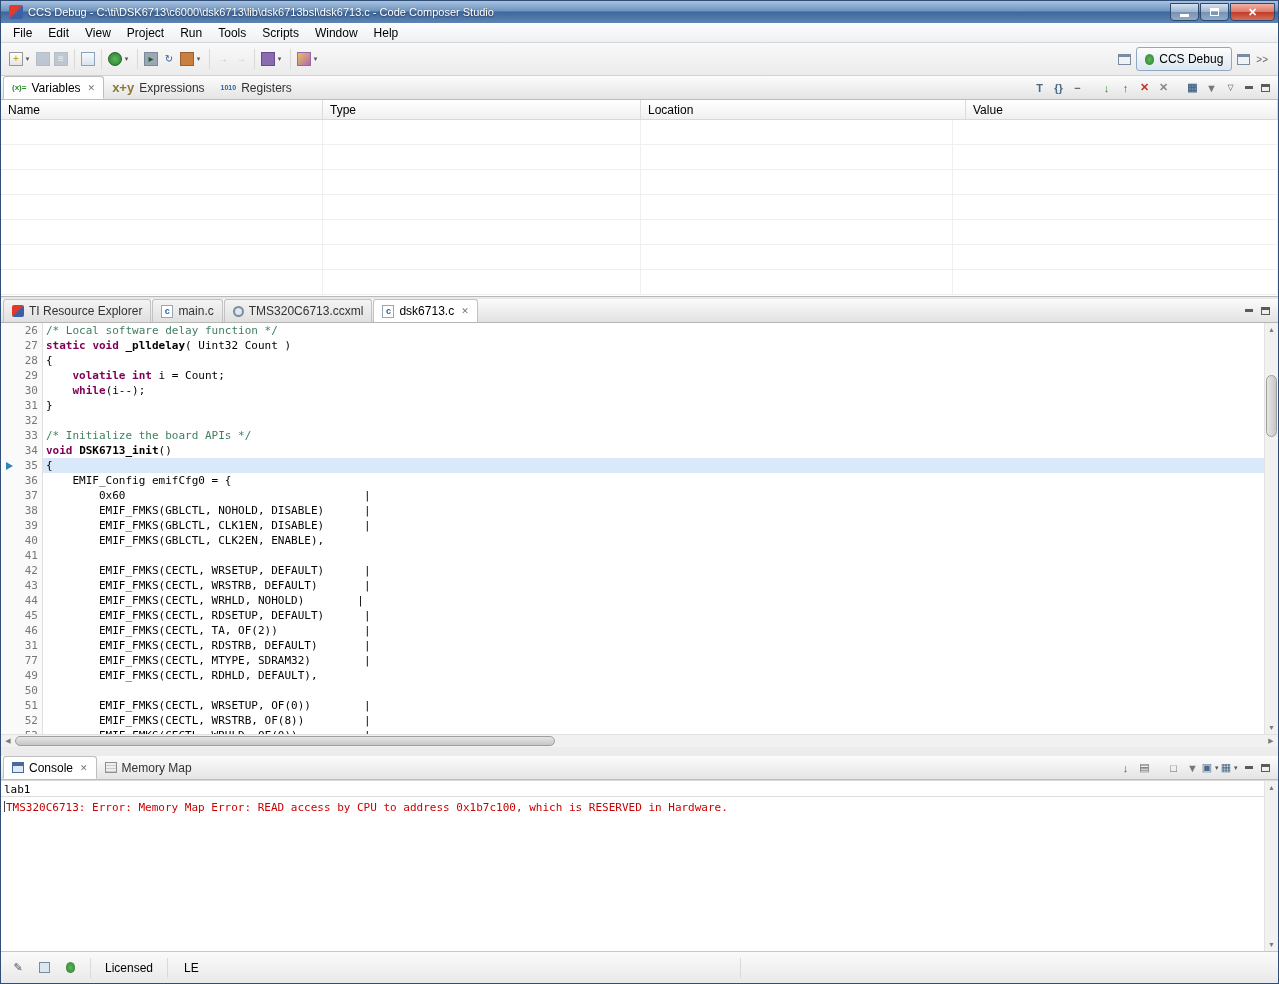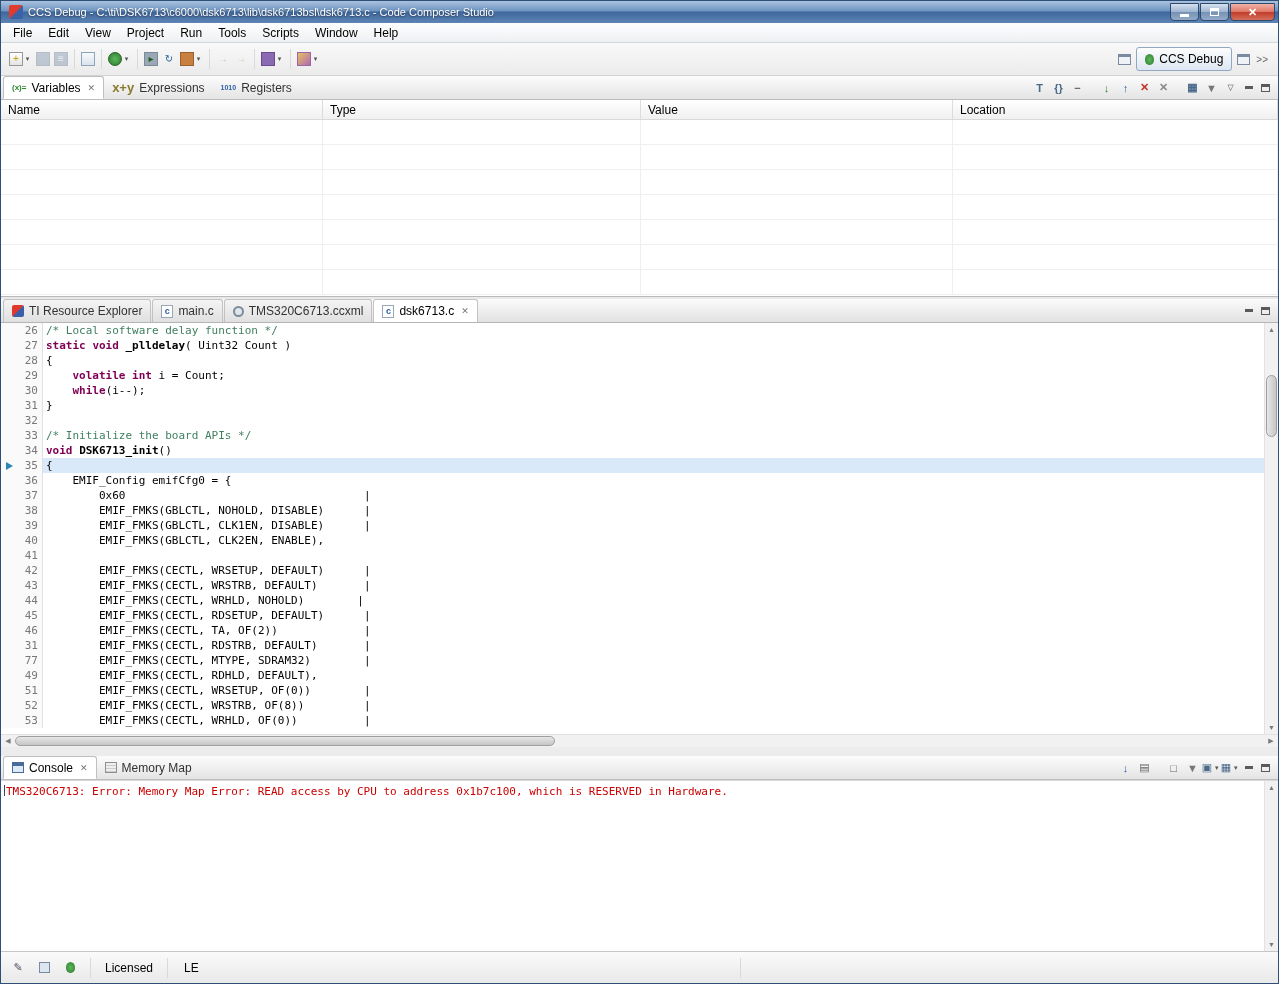--- a/index.html
+++ b/index.html
@@ -258,22 +258,22 @@
             <div class="mm-min-g"></div>
           </div>
           <div class="mm">
             <div class="mm-max-g"></div>
           </div>
         </div>
     </div>
     <div class="grid-header" id="vars-header">
         <div class="hc c0">Name</div>
         <div class="hc c1">Type</div>
+        <div class="hc c3">Location</div>
         <div class="hc c2">Value</div>
-        <div class="hc c3">Location</div>
       </div>
     <div class="tbody" id="vars-body">
         <div class="trow">
           <div class="tc c0"></div>
           <div class="tc c1"></div>
           <div class="tc c2"></div>
           <div class="tc c3"></div>
         </div>
         <div class="trow">
           <div class="tc c0"></div>
@@ -462,20 +462,25 @@
           </div>
           <div class="line">
             <div class="annot"></div>
             <div class="num">77</div>
             <div class="txt"><span class="tok-p">        EMIF_FMKS(CECTL, MTYPE, SDRAM32)        |</span></div>
           </div>
           <div class="line">
             <div class="annot"></div>
             <div class="num">49</div>
             <div class="txt"><span class="tok-p">        EMIF_FMKS(CECTL, RDHLD, DEFAULT),</span></div>
+          </div>
+          <div class="line">
+            <div class="annot"></div>
+            <div class="num">50</div>
+            <div class="txt"></div>
           </div>
           <div class="line">
             <div class="annot"></div>
             <div class="num">51</div>
             <div class="txt"><span class="tok-p">        EMIF_FMKS(CECTL, WRSETUP, OF(0))        |</span></div>
           </div>
           <div class="line">
             <div class="annot"></div>
             <div class="num">52</div>
             <div class="txt"><span class="tok-p">        EMIF_FMKS(CECTL, WRSTRB, OF(8))         |</span></div>
@@ -539,20 +544,21 @@
           <div class="mm">
             <div class="mm-min-g"></div>
           </div>
           <div class="mm">
             <div class="mm-max-g"></div>
           </div>
         </div>
     </div>
     <div class="console-body">
       <div class="console-text">
+        <div class="session-line">lab1</div>
         <div class="error-line"><span class="caret"></span><span>TMS320C6713: Error:   Memory Map Error: READ access by CPU to address 0x1b7c100, which is RESERVED in Hardware.</span></div>
       </div>
       <div class="vscroll">
         <div class="sb-btn">▲</div>
         <div class="sb-btn">▼</div>
       </div>
     </div>
   </div>
 
   <div class="statusbar">

